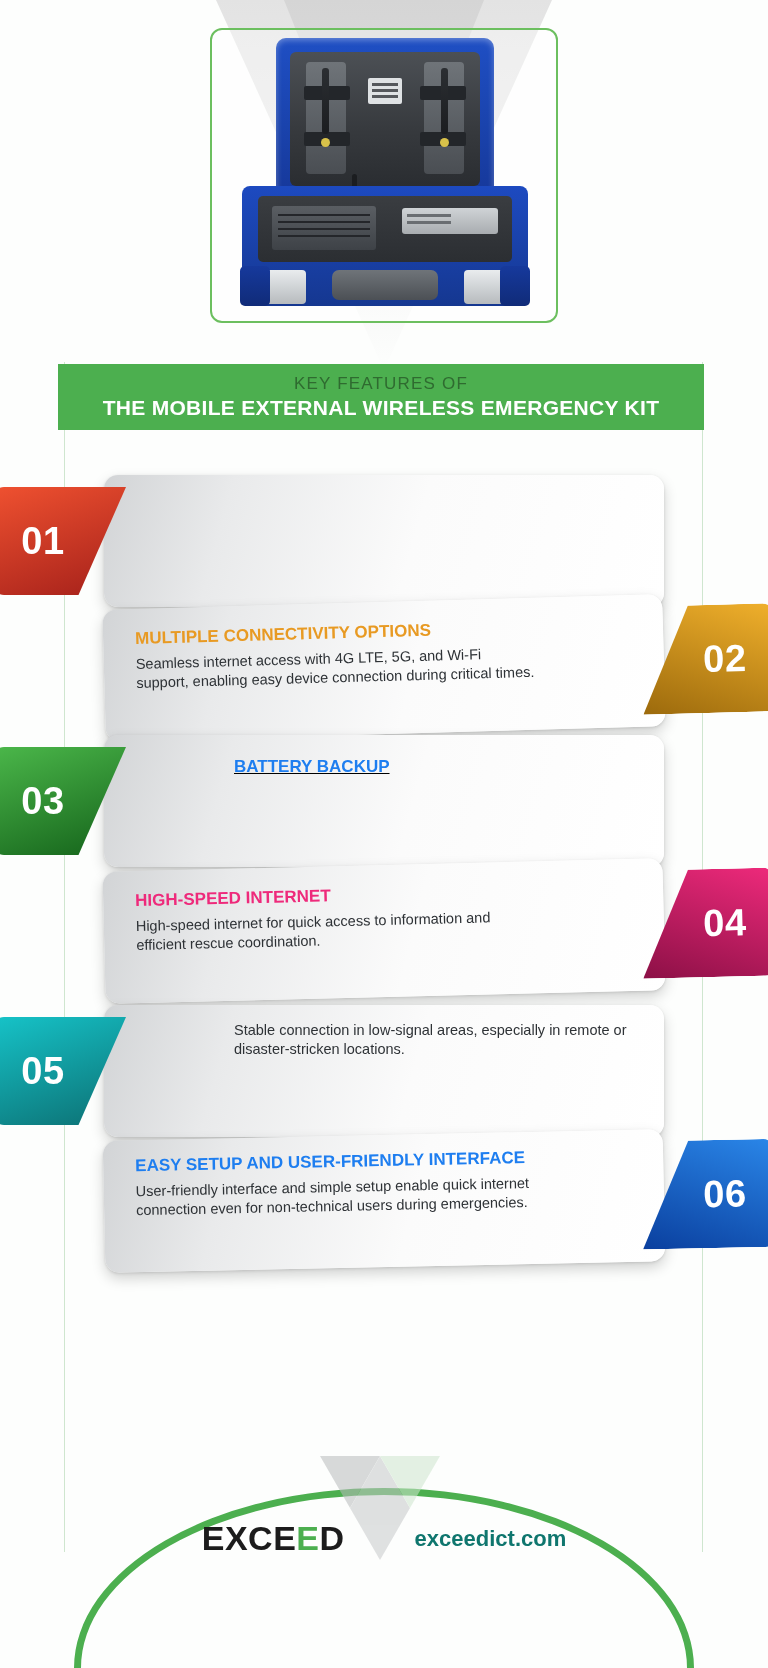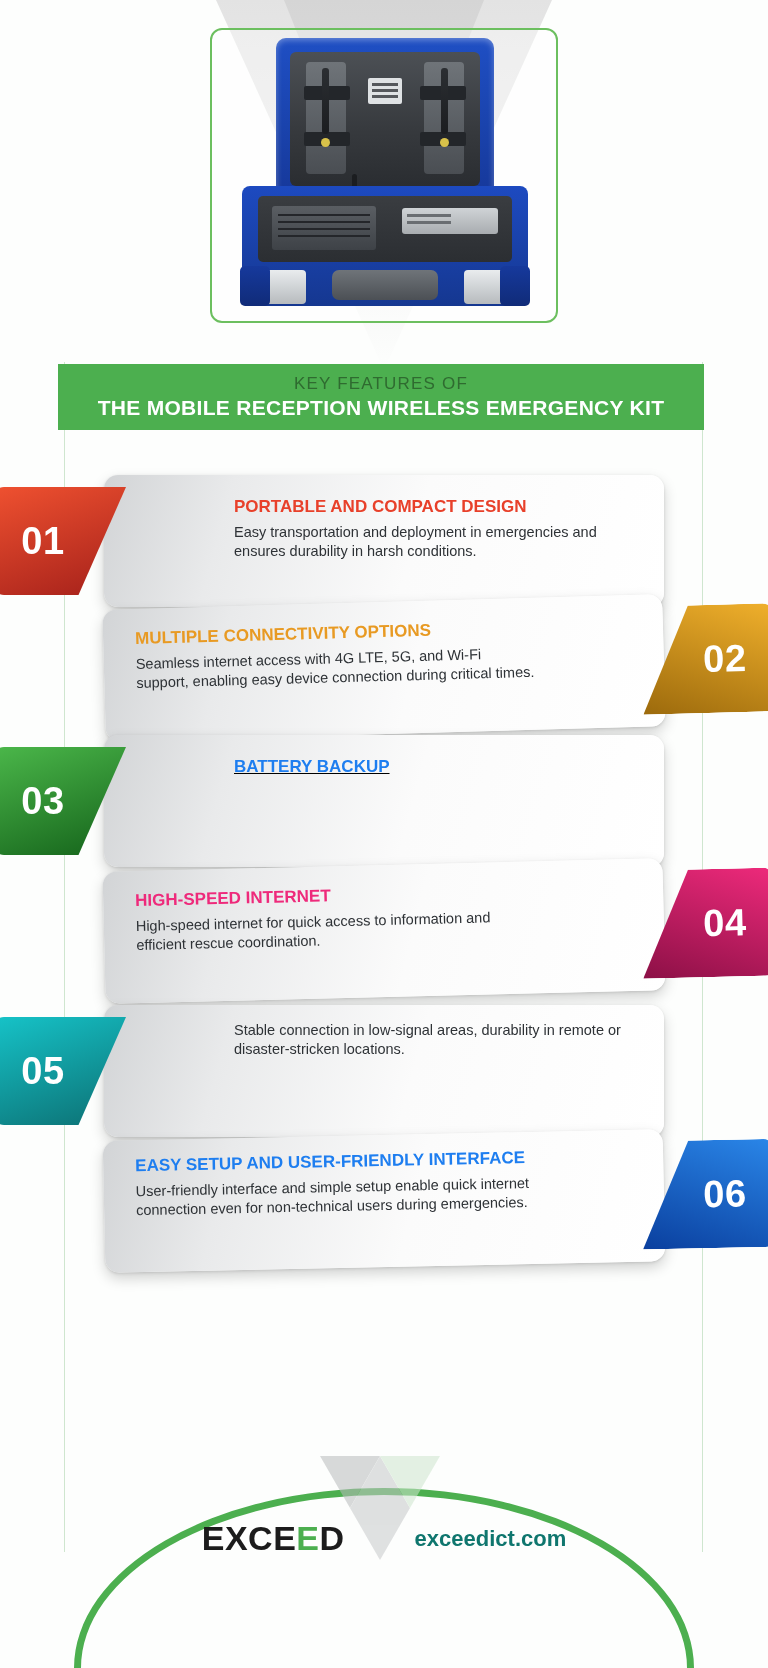--- a/index.html
+++ b/index.html
@@ -240,32 +240,28 @@
         <div class="latch l"></div>
         <div class="latch r"></div>
         <div class="corner l"></div>
         <div class="corner r"></div>
       </div>
     </div>
   </div>
 
   <div class="header">
     <div class="kicker">KEY FEATURES OF</div>
-    <div class="title">THE MOBILE RECEPTION WIRELESS EMERGENCY KIT</div>
+    <div class="title">THE MOBILE EXTERNAL WIRELESS EMERGENCY KIT</div>
   </div>
 
   <div class="cards">
 
     <div class="card odd c1">
       <div class="card-panel"></div>
       <div class="badge left" style="background:linear-gradient(160deg,#ef5130 0%,#a4201a 100%);">01</div>
-      <div class="card-text">
-        <div class="card-title" style="color:#e8402a;">PORTABLE AND COMPACT DESIGN</div>
-        <div class="card-body">Easy transportation and deployment in emergencies and ensures durability in harsh conditions.</div>
-      </div>
     </div>
 
     <div class="card even c2">
       <div class="card-panel"></div>
       <div class="badge right" style="background:linear-gradient(200deg,#f0b02c 0%,#9c6a0c 100%);">02</div>
       <div class="card-text">
         <div class="card-title" style="color:#e89a23;">MULTIPLE CONNECTIVITY OPTIONS</div>
         <div class="card-body">Seamless internet access with 4G LTE, 5G, and Wi-Fi support, enabling easy device connection during critical times.</div>
       </div>
     </div>
@@ -284,21 +280,21 @@
       <div class="card-text">
         <div class="card-title" style="color:#ee2a7b;">HIGH-SPEED INTERNET</div>
         <div class="card-body">High-speed internet for quick access to information and efficient rescue coordination.</div>
       </div>
     </div>
 
     <div class="card odd c5">
       <div class="card-panel"></div>
       <div class="badge left" style="background:linear-gradient(160deg,#16c3c8 0%,#0c6f72 100%);">05</div>
       <div class="card-text">
-        <div class="card-body">Stable connection in low-signal areas, durability in remote or disaster-stricken locations.</div>
+        <div class="card-body">Stable connection in low-signal areas, especially in remote or disaster-stricken locations.</div>
       </div>
     </div>
 
     <div class="card even c6">
       <div class="card-panel"></div>
       <div class="badge right" style="background:linear-gradient(200deg,#2a86e8 0%,#0a3f9e 100%);">06</div>
       <div class="card-text">
         <div class="card-title" style="color:#1e7ef0;">EASY SETUP AND USER-FRIENDLY INTERFACE</div>
         <div class="card-body">User-friendly interface and simple setup enable quick internet connection even for non-technical users during emergencies.</div>
       </div>

